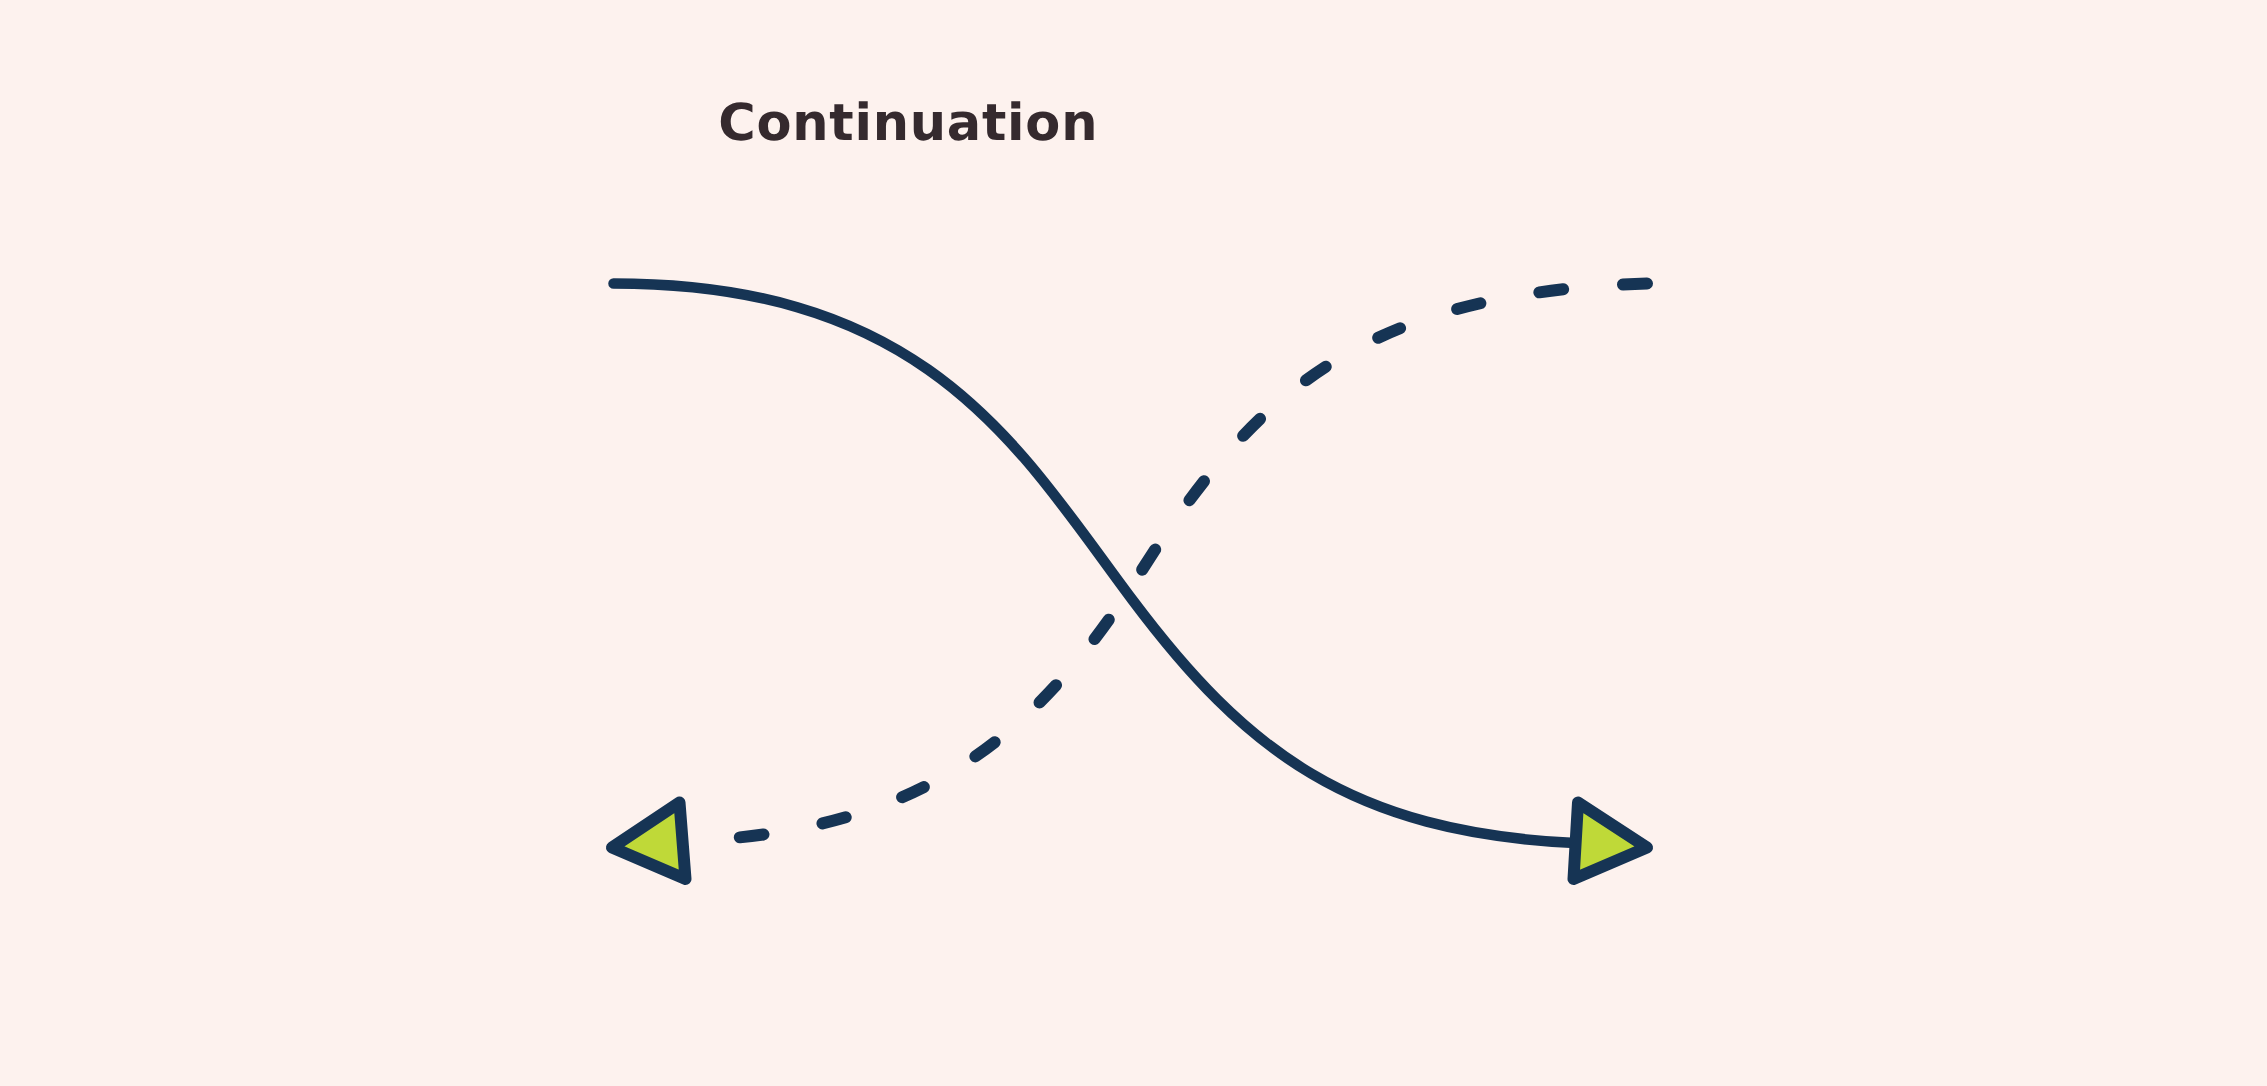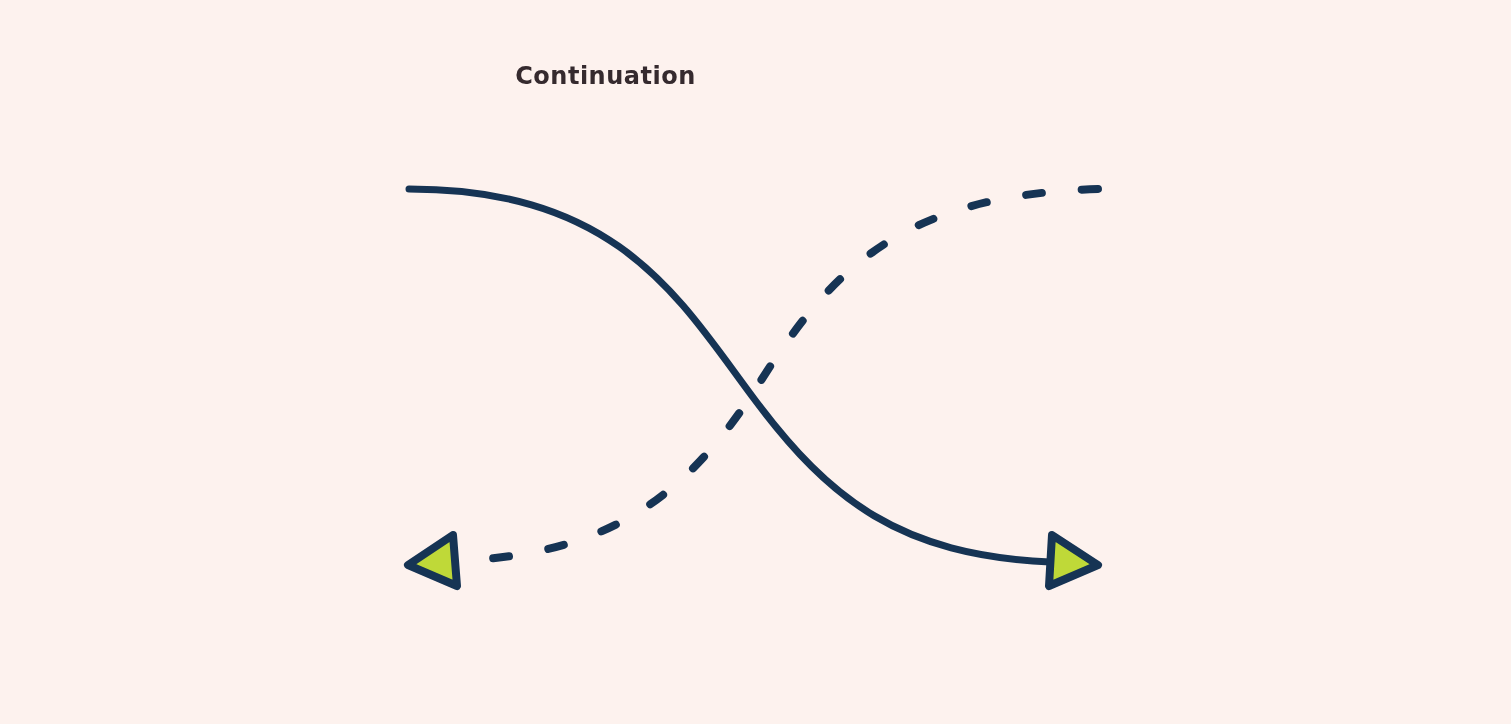--- a/index.html
+++ b/index.html
@@ -8,21 +8,21 @@
       background: #fdf2ee;
       position: relative;
       overflow: hidden;
       font-family: "DejaVu Sans", sans-serif;
     }
     .title {
       position: absolute;
       left: 0; width: 1211px;
       top: 62px;
       text-align: center;
-      font-size: 24px;
+      font-size: 34px;
       font-weight: bold;
       color: #352a2e;
       letter-spacing: 0.5px;
     }
     svg.diagram { position: absolute; left: 0; top: 0; }
   </style>
 </head>
 <body>
 
 <div class="title">Continuation</div>

